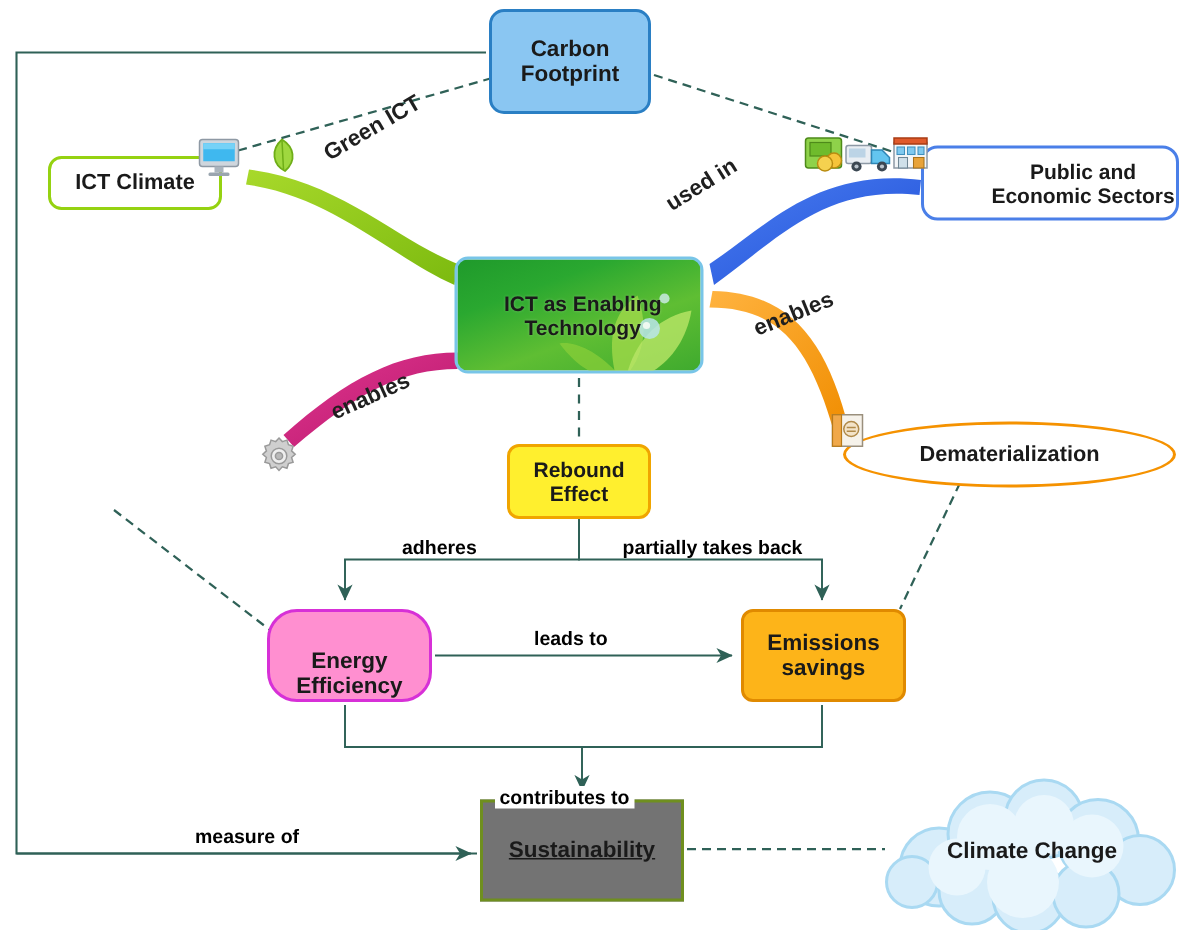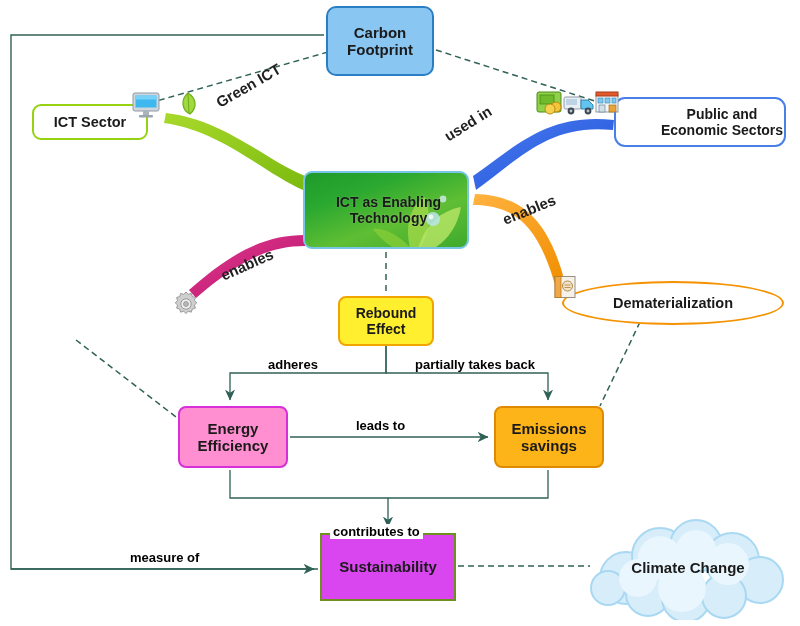--- a/index.html
+++ b/index.html
@@ -33,25 +33,25 @@
   
   .n-optim{left:34px;top:300px;width:160px;height:52px;background:#fff;
            border:2px solid #cc1f7f;border-radius:50%;font-size:14.5px;font-weight:bold;}
   .n-demat{left:562px;top:281px;width:222px;height:44px;background:#fff;
            border:2px solid #f59200;border-radius:50%;font-size:14.5px;font-weight:bold;}
 
   
   .n-rebound{left:338px;top:296px;width:96px;height:50px;background:#ffef2e;
              border:2px solid #f0a500;border-radius:8px;font-size:14px;font-weight:bold;}
   .n-energy{left:178px;top:406px;width:110px;height:62px;background:#ff8fd0;
-            border:2px solid #d730d7;border-radius:8px;font-size:15px;font-weight:bold;}
+            border:2px solid #d730d7;border-radius:20px;font-size:15px;font-weight:bold;align-items:flex-end;}
   .n-emis{left:494px;top:406px;width:110px;height:62px;background:#fdb419;
           border:2px solid #e08a00;border-radius:8px;font-size:15px;font-weight:bold;}
-  .n-sust{left:320px;top:533px;width:136px;height:68px;background:#d946ef;
-          border:2px solid #6f8f1f;font-size:15px;font-weight:bold;}
+  .n-sust{left:320px;top:533px;width:136px;height:68px;background:#737373;
+          border:2px solid #6f8f1f;font-size:15px;font-weight:bold;text-decoration:underline;}
 
   
   .n-cloud{left:578px;top:516px;width:220px;height:104px;font-size:15px;font-weight:bold;}
   .cloudart{position:absolute;left:0;top:0;width:220px;height:104px;z-index:1;}
   .n-cloud .lbl{position:relative;z-index:2;}
 
   
   .blabel{position:absolute;font-size:15px;font-weight:bold;color:#1f1f1f;white-space:nowrap;}
   .l-green{left:213px;top:96px;transform:rotate(-30deg);transform-origin:left top;}
   .l-usedin{left:441px;top:130px;transform:rotate(-32deg);transform-origin:left top;}
@@ -144,21 +144,21 @@
   </svg>
 
   <div class="node n-carbon">
     <div>
       <div>Carbon</div>
       <div>Footprint</div>
     </div>
   </div>
 
   <div class="node n-ictsector">
-    <span>ICT Sector</span>
+    <span>ICT Climate</span>
   </div>
 
   <div class="node n-public">
     <div>
       <div>Public and</div>
       <div>Economic Sectors</div>
     </div>
   </div>
 
   <div class="node n-central">

